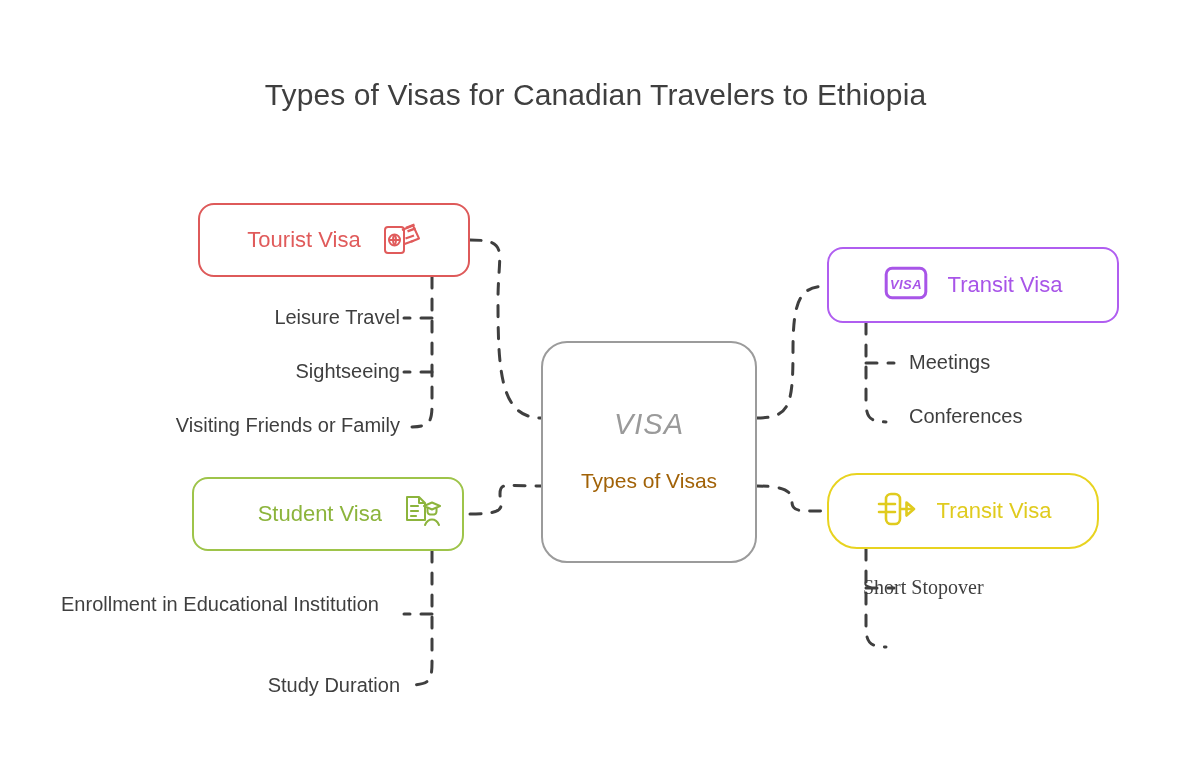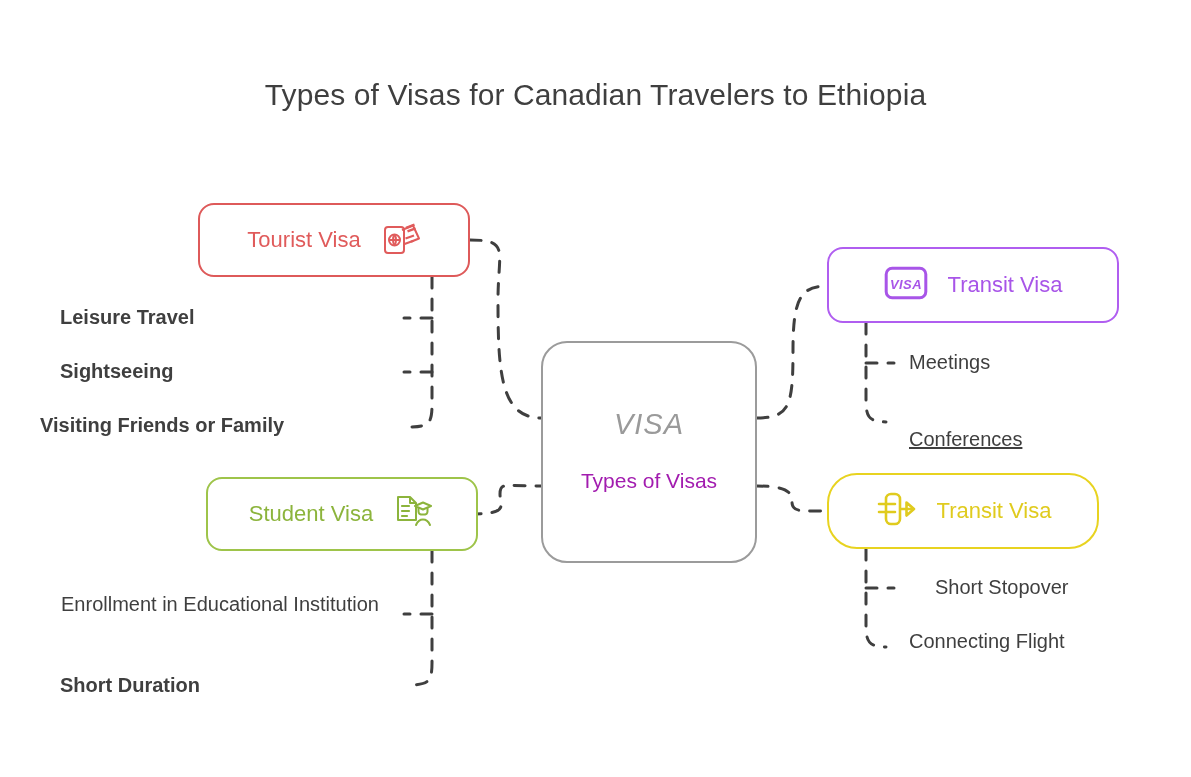--- a/index.html
+++ b/index.html
@@ -62,21 +62,21 @@
   }
   .center-logo {
     font-size: 29px;
     font-style: italic;
     color: #9a9a9a;
     letter-spacing: 1px;
     margin-bottom: 26px;
   }
   .center-caption {
     font-size: 21px;
-    color: #a21caf;
+    color: #a16207;
     line-height: 1.38;
     text-align: center;
     width: 150px;
   }
 
   
   .branch-node {
     position: absolute;
     box-sizing: border-box;
     border-width: 2.5px;
@@ -94,40 +94,39 @@
     white-space: nowrap;
   }
   .branch-icon {
     display: block;
     flex: 0 0 auto;
   }
 
   #node-tourist { left: 198px; top: 203px; width: 272px; height: 74px; border-color: #de5a5a; }
   #node-tourist .branch-label { color: #e05b5b; }
 
-  #node-student { left: 206px; top: 477px; width: 272px; height: 74px; border-color: #9ec44a; }
+  #node-student { left: 192px; top: 477px; width: 272px; height: 74px; border-color: #9ec44a; justify-content: flex-end; }
   #node-student .branch-label { color: #8cb43c; }
 
   #node-business { left: 827px; top: 247px; width: 292px; height: 76px; border-color: #b05ef0; }
   #node-business .branch-label { color: #a855e8; }
 
   #node-transit { left: 827px; top: 473px; width: 272px; height: 76px; border-color: #e8d320; border-radius: 30px; }
   #node-transit .branch-label { color: #e0cb1e; }
 
   
   .subitem {
     position: absolute;
     font-size: 20px;
     color: #3f3f3f;
     line-height: 1.33;
     white-space: nowrap;
   }
   .subitem.right-aligned {
-    text-align: left;
-    font-weight: bold;
+    text-align: right;
   }
   .subitem.wrap {
     white-space: normal;
     text-align: center;
   }
 </style>
 </head>
 <body>
 
 <div id="canvas">
@@ -190,43 +189,42 @@
         <path d="M17 6v6h6" stroke-linejoin="round"></path>
         <path d="M9 15h7M9 20h7M9 25h5" stroke-width="2.2" stroke-linecap="round"></path>
         <path d="M22 15l8-3.5 8 3.5-8 3.5z" stroke-linejoin="round"></path>
         <path d="M25.5 16.8v3.6c0 2 2 3.2 4.5 3.2s4.5-1.2 4.5-3.2v-3.6"></path>
         <path d="M23 34c1.6-3.6 4-5.4 7-5.4s5.4 1.8 7 5.4" stroke-linecap="round"></path>
       </svg>
     </span>
   </div>
 
   <div class="subitem wrap" style="left:40px; top:583px; width:360px;margin-top:8px;">Enrollment in Educational Institution</div>
-  <div class="subitem right-aligned" style="left:60px; top:672px; width:340px;">Short Duration</div>
+  <div class="subitem right-aligned" style="left:60px; top:672px; width:340px;">Study Duration</div>
 
   <div class="branch-node" id="node-business">
     <span class="branch-icon">
       <svg width="44" height="34" viewBox="0 0 44 34" fill="none">
         <rect x="2.2" y="2.2" width="39.6" height="29.6" rx="6" stroke="#a855e8" stroke-width="3"></rect>
         <text x="22" y="22.5" text-anchor="middle" fill="#a855e8" font-family="Liberation Sans, sans-serif" font-size="13" font-weight="bold" font-style="italic" letter-spacing="0.4">VISA</text>
       </svg>
     </span>
     <span class="branch-label">Transit Visa</span>
   </div>
 
   <div class="subitem" style="left:909px; top:349px;">Meetings</div>
-  <div class="subitem" style="left:909px; top:426px;text-decoration:underline;">Conferences</div>
+  <div class="subitem" style="left:909px; top:403px;">Conferences</div>
 
   <div class="branch-node" id="node-transit">
     <span class="branch-icon">
       <svg width="42" height="38" viewBox="0 0 42 38" fill="none" stroke="#e0cb1e" stroke-width="2.6">
         <rect x="11" y="4" width="14" height="30" rx="5" stroke-linejoin="round"></rect>
         <path d="M4 14h16M4 22h16" stroke-linecap="round"></path>
         <path d="M26 19h10" stroke-linecap="round"></path>
         <path d="M31.5 12.5L39 19l-7.5 6.5v-13z" stroke-linejoin="round"></path>
       </svg>
     </span>
     <span class="branch-label">Transit Visa</span>
   </div>
 
-  <div class="subitem" style="left:935px; top:574px;">Short Stopover</div>
-  <div class="subitem" style="left:909px; top:628px;">Connecting Flight</div>
+  <div class="subitem" style="left:863px; top:574px;font-family:Liberation Serif, serif;">Short Stopover</div>
 
 </div>
 
 </body></html>

